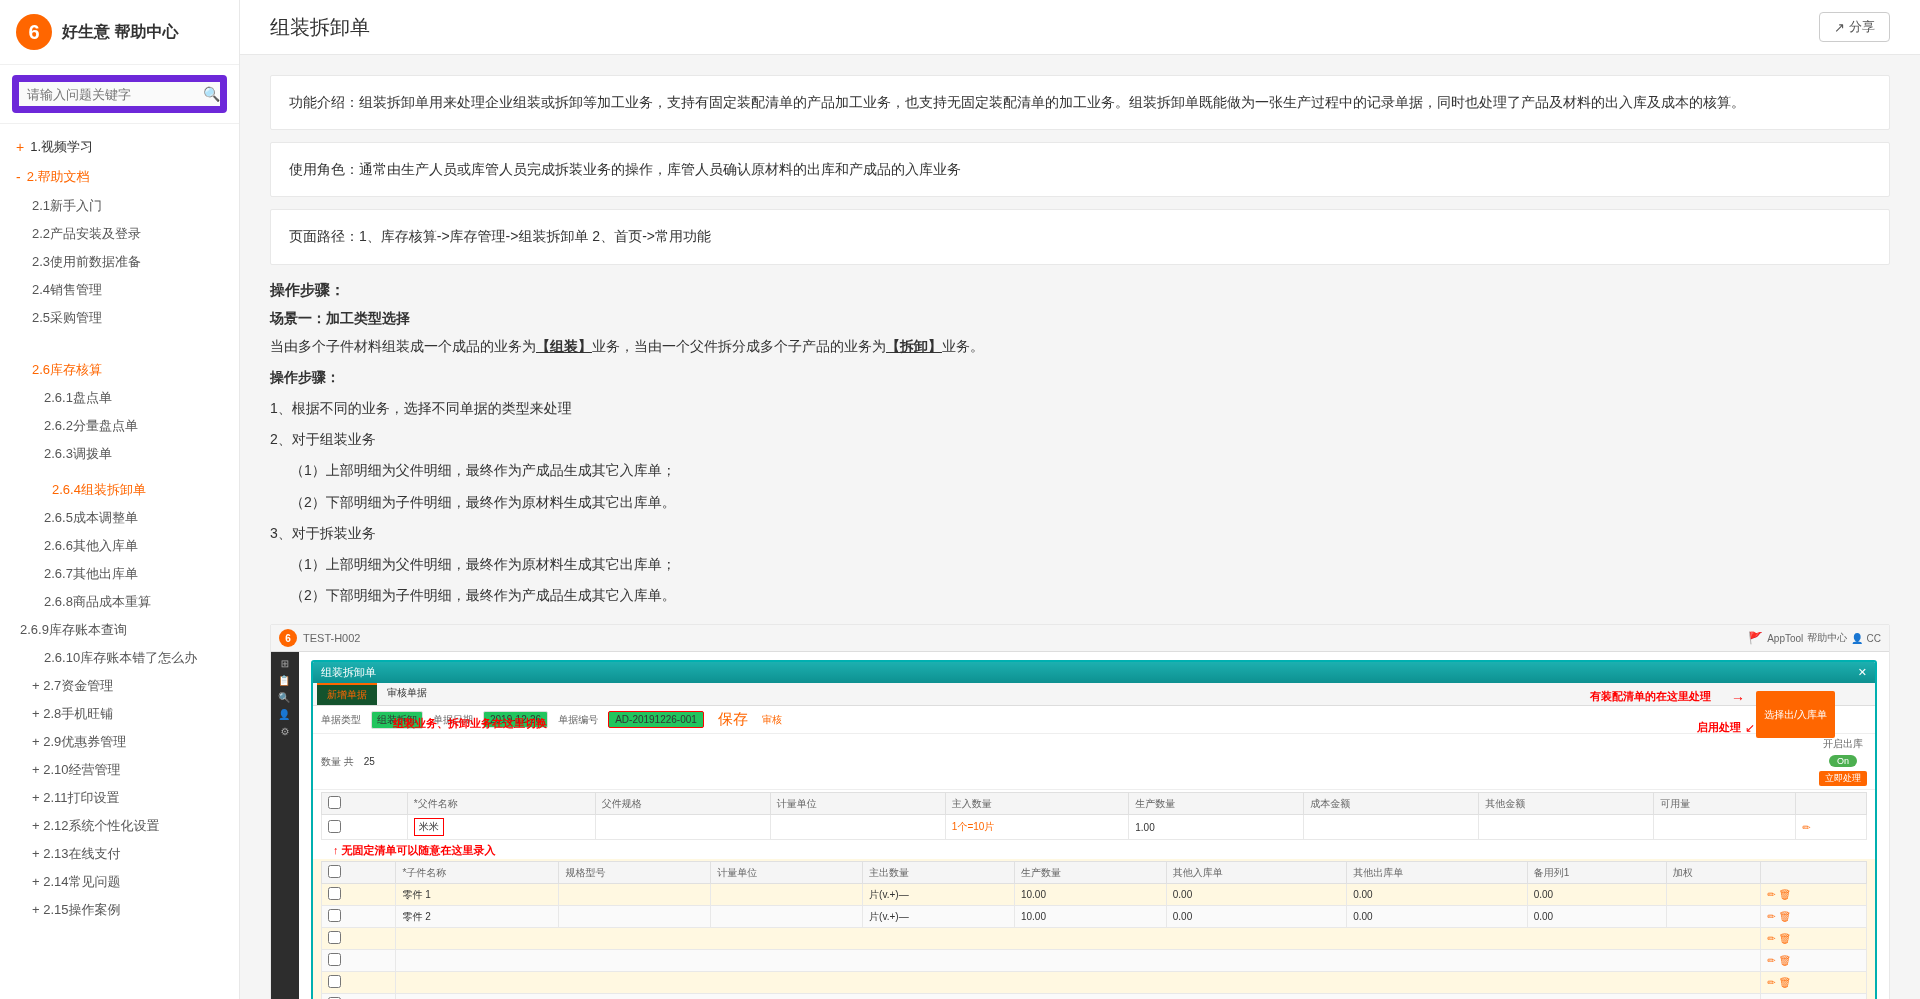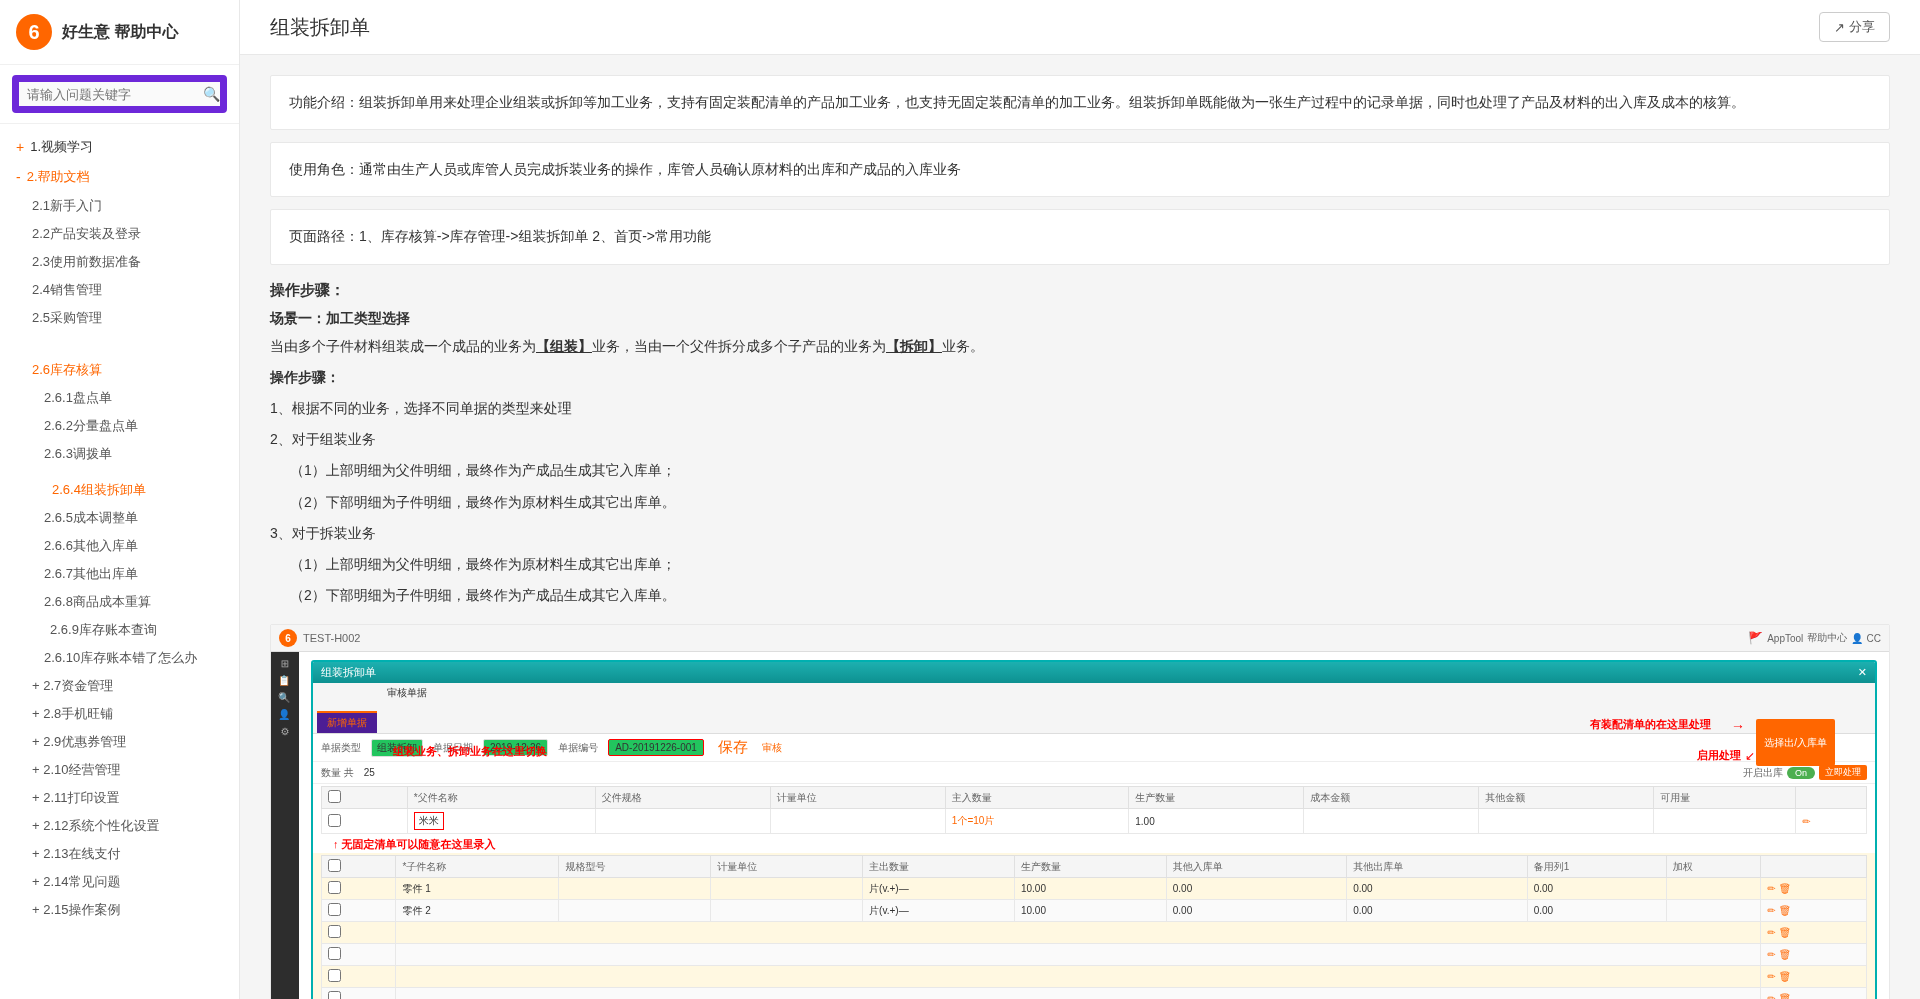--- a/index.html
+++ b/index.html
@@ -196,21 +196,21 @@
       align-items: center;
       justify-content: space-between;
     }
     .sim-inner-tabs {
       background: #f5f5f5;
       display: flex;
       border-bottom: 1px solid #ddd;
       padding: 0 4px;
     }
     .sim-inner-tab { padding: 3px 10px; font-size: 10px; color: #333; cursor: pointer; }
-    .sim-inner-tab.active { background: #4c1d95; color: #f60; border-top: 2px solid #f60; margin-top: 28px; }
+    .sim-inner-tab.active { background: #14532d; color: #f60; border-top: 2px solid #f60; }
 
     .annotation-red { color: red; font-size: 11px; font-weight: bold; }
   </style>
 </head>
 <body>
 
 <div id="sidebar">
   <div id="logo-area">
     <div class="logo-circle">
       <span>6</span>
@@ -245,21 +245,21 @@
     <div class="nav-sub-item active" style="color:#f60;margin-top:24px;">2.6库存核算</div>
 
     <div class="nav-sub-item" style="padding-left:44px;">2.6.1盘点单</div>
     <div class="nav-sub-item" style="padding-left:44px;">2.6.2分量盘点单</div>
     <div class="nav-sub-item" style="padding-left:44px;">2.6.3调拨单</div>
     <div class="nav-sub-item active" style="padding-left:52px; color:#f60;margin-top:8px;">2.6.4组装拆卸单</div>
     <div class="nav-sub-item" style="padding-left:44px;">2.6.5成本调整单</div>
     <div class="nav-sub-item" style="padding-left:44px;">2.6.6其他入库单</div>
     <div class="nav-sub-item" style="padding-left:44px;">2.6.7其他出库单</div>
     <div class="nav-sub-item" style="padding-left:44px;">2.6.8商品成本重算</div>
-    <div class="nav-sub-item" style="padding-left:50px;">2.6.9库存账本查询</div>
+    <div class="nav-sub-item" style="padding-left:20px;">2.6.9库存账本查询</div>
     <div class="nav-sub-item" style="padding-left:44px;">2.6.10库存账本错了怎么办</div>
 
     <div class="nav-sub-item">+ 2.7资金管理</div>
     <div class="nav-sub-item">+ 2.8手机旺铺</div>
     <div class="nav-sub-item">+ 2.9优惠券管理</div>
     <div class="nav-sub-item">+ 2.10经营管理</div>
     <div class="nav-sub-item">+ 2.11打印设置</div>
     <div class="nav-sub-item">+ 2.12系统个性化设置</div>
     <div class="nav-sub-item">+ 2.13在线支付</div>
     <div class="nav-sub-item">+ 2.14常见问题</div>
@@ -372,21 +372,21 @@
 
                 <div style="position:absolute; left:80px; top:-18px;">
                   <span class="annotation-red">组装业务、拆卸业务在这里切换</span>
                 </div>
 
                 <div style="position:absolute; right:120px; top:-14px; display:flex; align-items:center; gap:4px;">
                   <span class="annotation-red">启用处理</span>
                   <span style="color:red; font-size:12px;">↙</span>
                 </div>
 
-                <div style="margin-left:auto; display:flex; align-items:center; gap:4px;">
+                <div style="margin-left:auto; display:flex; align-items:center; gap:4px;flex-direction:column;">
                   <span style="color:#666; font-size:10px;">开启出库</span>
                   <span style="background:#4caf50; color:#fff; border-radius:10px; padding:1px 8px; font-size:9px;">On</span>
                   <span style="background:#f60; color:#fff; padding:1px 6px; border-radius:2px; font-size:9px;">立即处理</span>
                 </div>
               </div>
 
               <div style="padding:2px 8px;">
                 <table class="sim-table">
                   <thead>
                     <tr>

